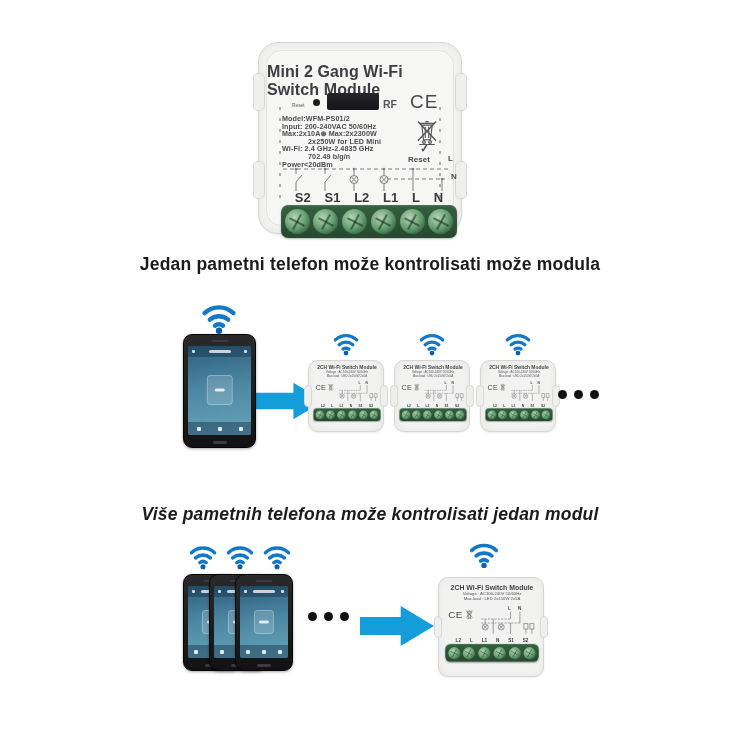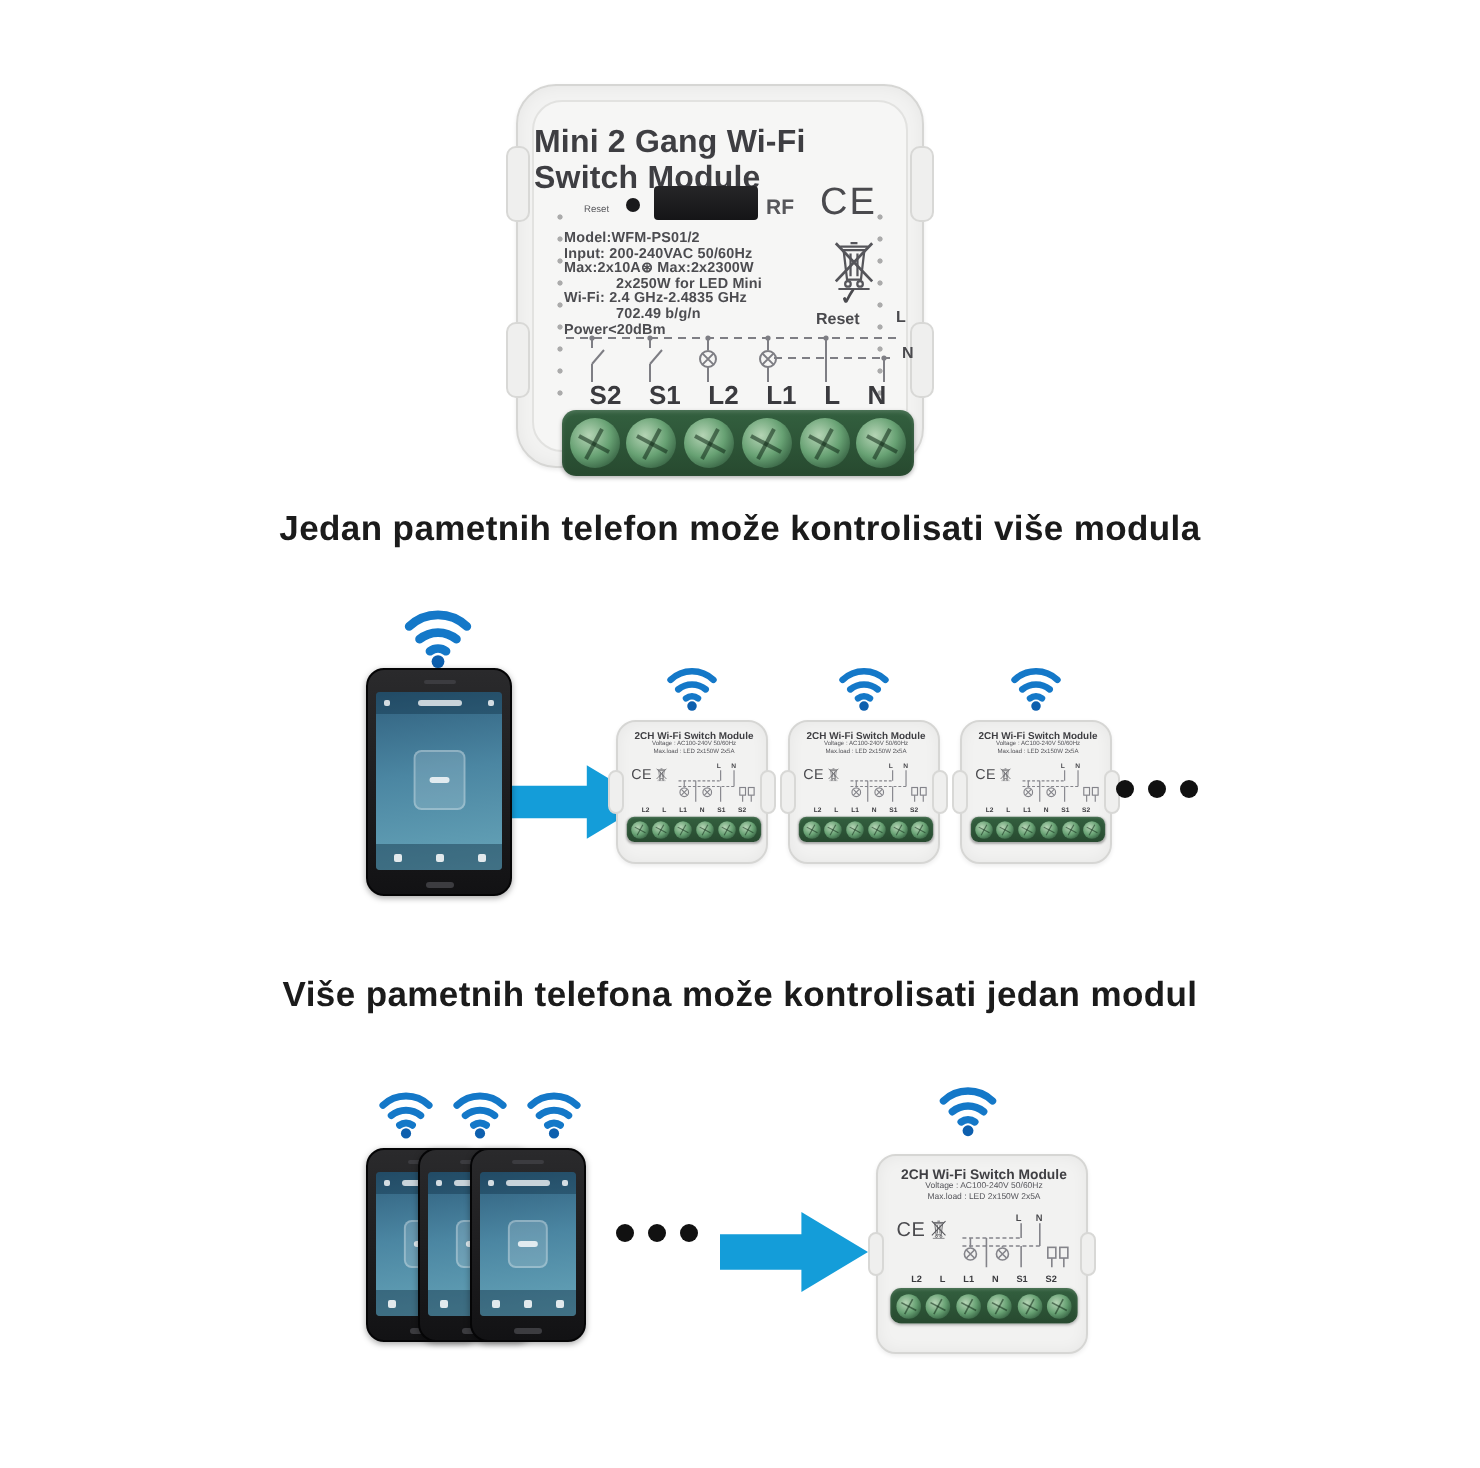--- a/index.html
+++ b/index.html
@@ -4,21 +4,21 @@
 <style>
   * { margin:0; padding:0; box-sizing:border-box; }
   html,body { background:#ffffff; }
   body { font-family:"Liberation Sans", sans-serif; }
   .canvas { position:relative; width:740px; height:734px; background:#fff; overflow:hidden; }
 
   
   .heading { position:absolute; left:0; width:740px; text-align:center;
              font-size:17.5px; font-weight:700; color:#1b1b1b; letter-spacing:.2px; }
   .h1 { top:254px; }
-  .h2 { top:487px; }
+  .h2 { top:504px;font-style:italic; }
 
   
   .mod { position:absolute; background:#f2f2f1; border:1px solid #d6d6d4; box-shadow: inset 0 0 8px rgba(0,0,0,.05), 0 1px 2px rgba(0,0,0,.08); }
   .ear { position:absolute; background:#efefee; border:1px solid #d8d8d6; border-radius:5px; }
 
   
   .hero { left:258px; top:42px; width:204px; height:192px; border-radius:20px; }
   .hero .hear { width:12px; height:38px; }
   .hero .he-tl { left:-6px; top:30px; } .hero .he-bl { left:-6px; top:118px; }
   .hero .he-tr { right:-6px; top:30px; } .hero .he-br { right:-6px; top:118px; }
@@ -220,21 +220,21 @@
         <i class="scr"></i>
         <i class="scr"></i>
         <i class="scr"></i>
         <i class="scr"></i>
         <i class="scr"></i>
         <i class="scr"></i>
       </div>
     </div>
   </div>
 
-  <div class="heading h1">Jedan pametnih telefon može kontrolisati više modula</div>
+  <div class="heading h1">Jedan pametni telefon može kontrolisati može modula</div>
 
   <svg class="wifi w-main">
       <use href="#wifi-sym"></use>
     </svg>
 
   <div class="phone p-main">
     <i class="ph-speaker"></i>
     <div class="ph-screen">
       <div class="app-header">
           <i class="hd-ico"></i>

